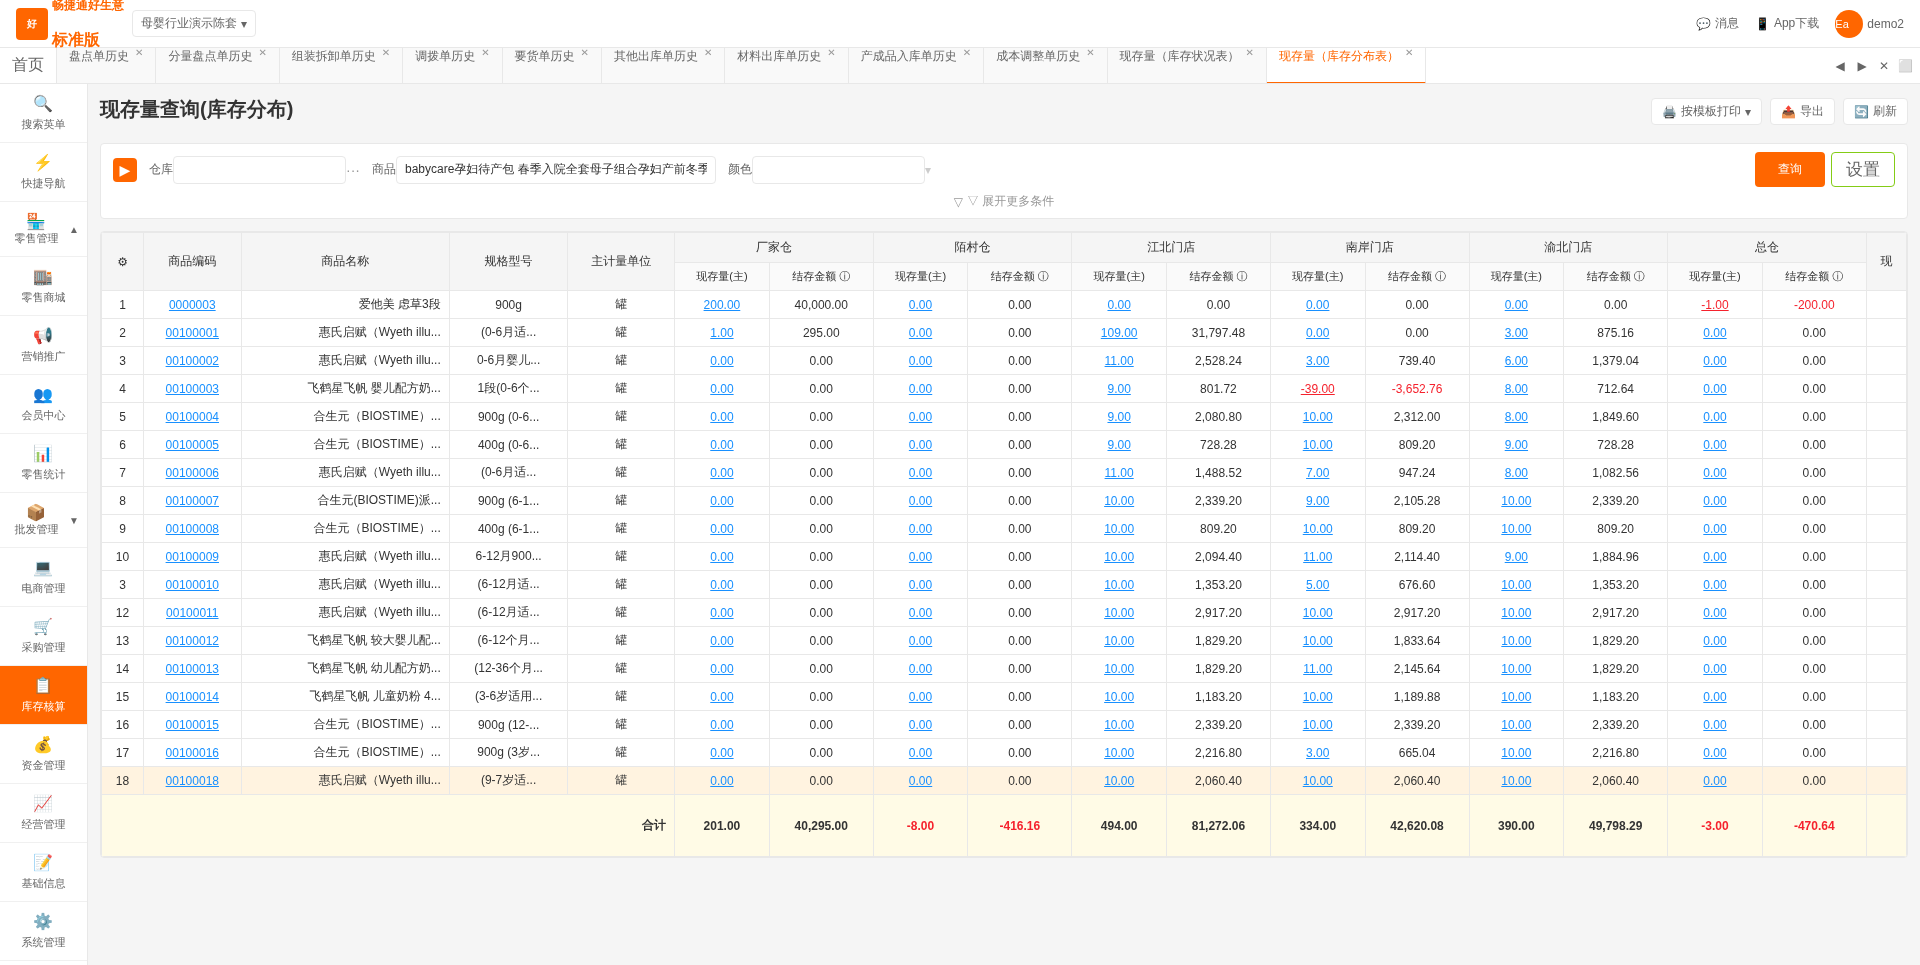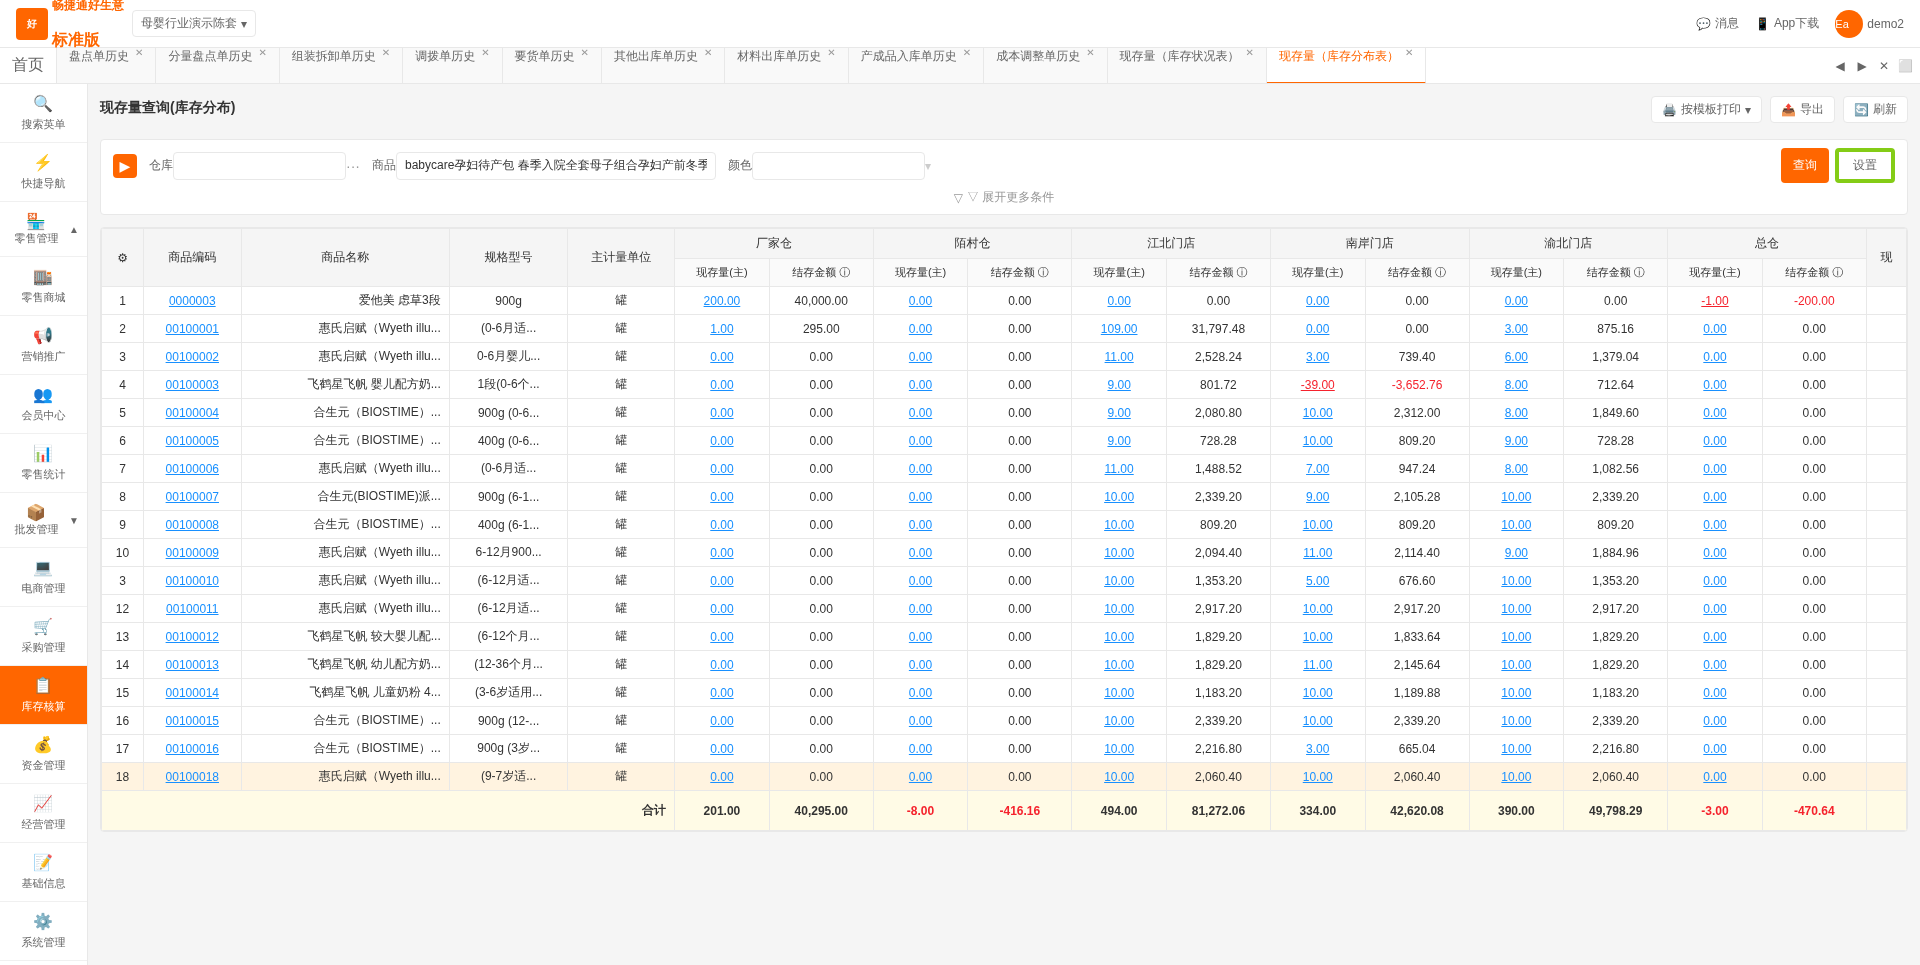--- a/index.html
+++ b/index.html
@@ -177,21 +177,21 @@
     .main-content {
       margin-top: 84px;
       margin-left: 88px;
       padding: 12px;
       overflow: auto;
       height: calc(100vh - 84px);
     }
 
     
     .page-title {
-      font-size: 14px;
+      font-size: 20px;
       font-weight: bold;
       color: #333;
       margin-bottom: 12px;
     }
 
     
     .toolbar {
       display: flex;
       align-items: center;
       justify-content: flex-end;
@@ -256,34 +256,34 @@
     .filter-input.wide { min-width: 320px; }
     .filter-input.medium { min-width: 120px; }
     .filter-dots {
       color: #999;
       font-size: 14px;
     }
     .btn-primary {
       background: #ff6600;
       color: white;
       border: none;
-      padding: 5px 12px;
+      padding: 5px 23px;
       border-radius: 4px;
       cursor: pointer;
       font-size: 12px;
       font-family: Liberation Serif, serif;
     }
     .btn-secondary {
       background: #fff;
       color: #666;
-      border: 4px solid #84cc16;
+      border: 1px solid #84cc16;
       padding: 5px 14px;
       border-radius: 4px;
       cursor: pointer;
-      font-size: 12px;
+      font-size: 17px;
     }
     .filter-more {
       display: flex;
       align-items: center;
       justify-content: center;
       gap: 4px;
       font-size: 12px;
       color: #999;
       cursor: pointer;
       margin-top: 6px;
@@ -320,21 +320,21 @@
       text-align: center;
       white-space: nowrap;
     }
     tbody tr.highlight { background: #fff3e0; }
     .td-link { color: #1890ff; cursor: pointer; text-decoration: underline; }
     .td-red { color: #f5222d; }
     .td-left { text-align: right; }
     tfoot tr td {
       background: #fffbe6;
       border: 1px solid #e8e8e8;
-      padding: 11px 8px;
+      padding: 22px 8px;
       text-align: center;
       font-weight: bold;
     }
 
     
     ::-webkit-scrollbar { width: 6px; height: 6px; }
     ::-webkit-scrollbar-thumb { background: #ccc; border-radius: 3px; }
     ::-webkit-scrollbar-track { background: #f5f5f5; }
   </style>
 </head>

